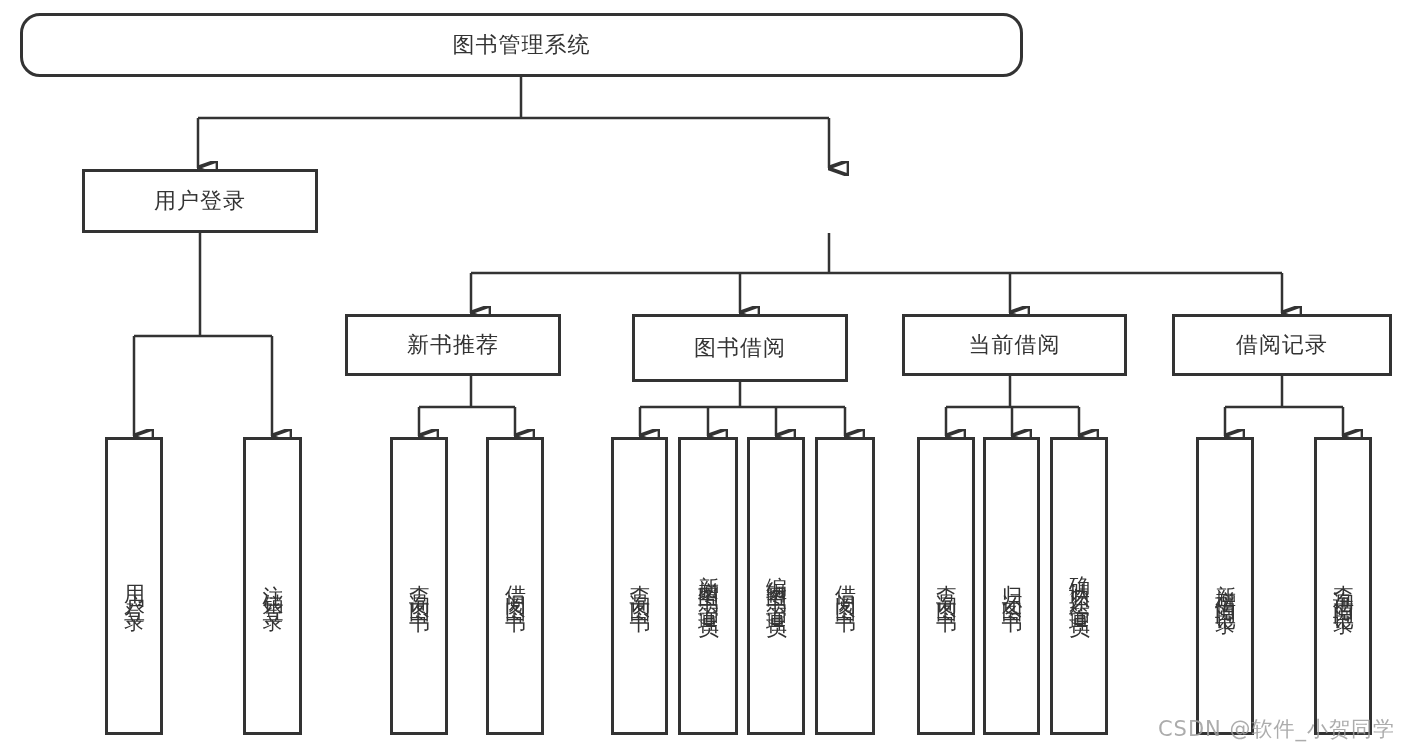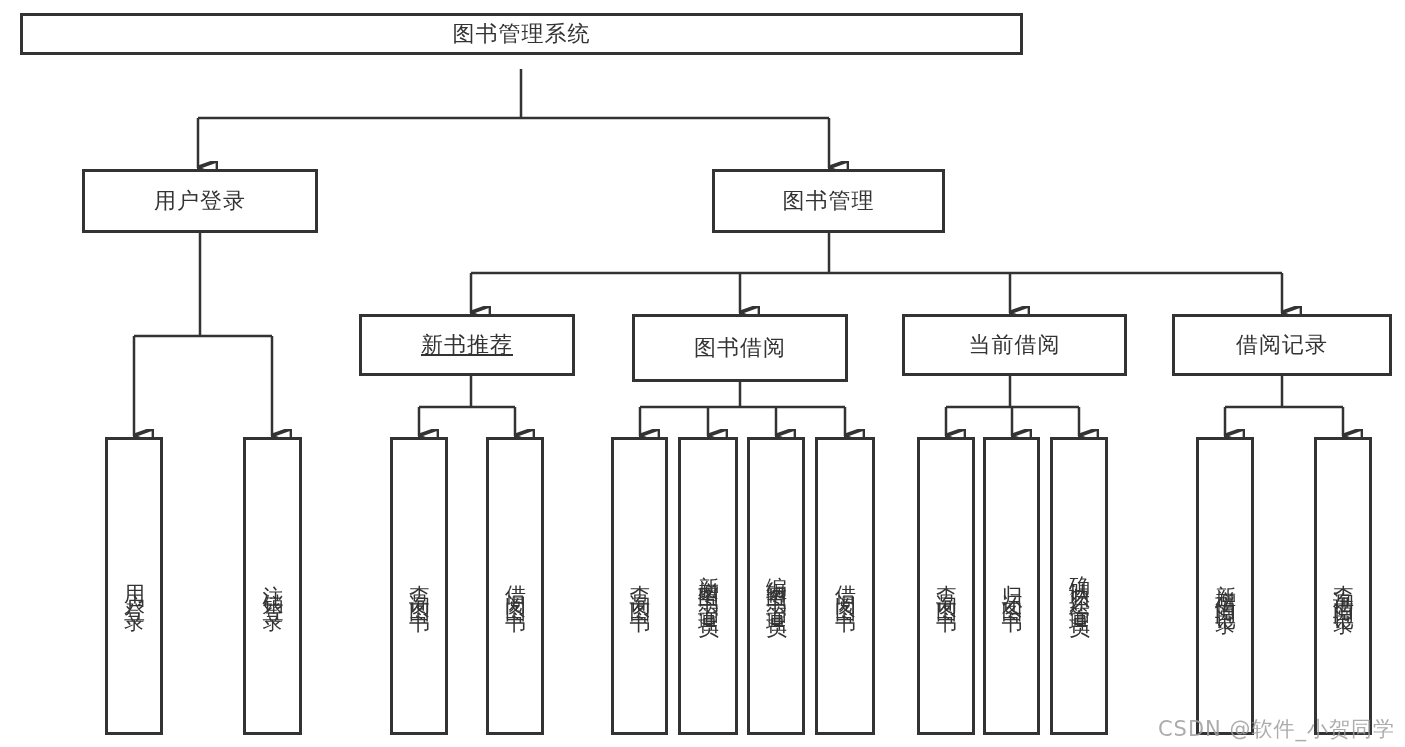--- a/index.html
+++ b/index.html
@@ -111,26 +111,25 @@
     <path d="M1010,376 V407 M946,407 H1079"></path>
     <line x1="946" y1="407" x2="946" y2="436" marker-end="url(#arrow)"></line>
     <line x1="1012" y1="407" x2="1012" y2="436" marker-end="url(#arrow)"></line>
     <line x1="1079" y1="407" x2="1079" y2="436" marker-end="url(#arrow)"></line>
 
     <path d="M1282,376 V407 M1225,407 H1343"></path>
     <line x1="1225" y1="407" x2="1225" y2="436" marker-end="url(#arrow)"></line>
     <line x1="1343" y1="407" x2="1343" y2="436" marker-end="url(#arrow)"></line>
   </svg>
 
-  <div class="node" style="left:20px; top:13px; width:1003px; height:42px;">图书管理系统</div>
+  <div class="node" style="left:20px; top:13px; width:1003px; height:64px;border-radius:20px;">图书管理系统</div>
 
   <div class="node" style="left:82px; top:169px; width:236px; height:64px;">用户登录</div>
-  <div class="node" style="left:712px; top:169px; width:233px; height:64px;">图书管理</div>
 
-  <div class="node" style="left:359px; top:314px; width:216px; height:62px;text-decoration:underline;">新书推荐</div>
+  <div class="node" style="left:345px; top:314px; width:216px; height:62px;">新书推荐</div>
   <div class="node" style="left:632px; top:314px; width:216px; height:68px;">图书借阅</div>
   <div class="node" style="left:902px; top:314px; width:225px; height:62px;">当前借阅</div>
   <div class="node" style="left:1172px; top:314px; width:220px; height:62px;">借阅记录</div>
 
   <div class="leaf" style="left:105px; width:58px;">
     <span>用户登录</span>
   </div>
   <div class="leaf" style="left:243px; width:59px;">
     <span>注销登录</span>
   </div>

